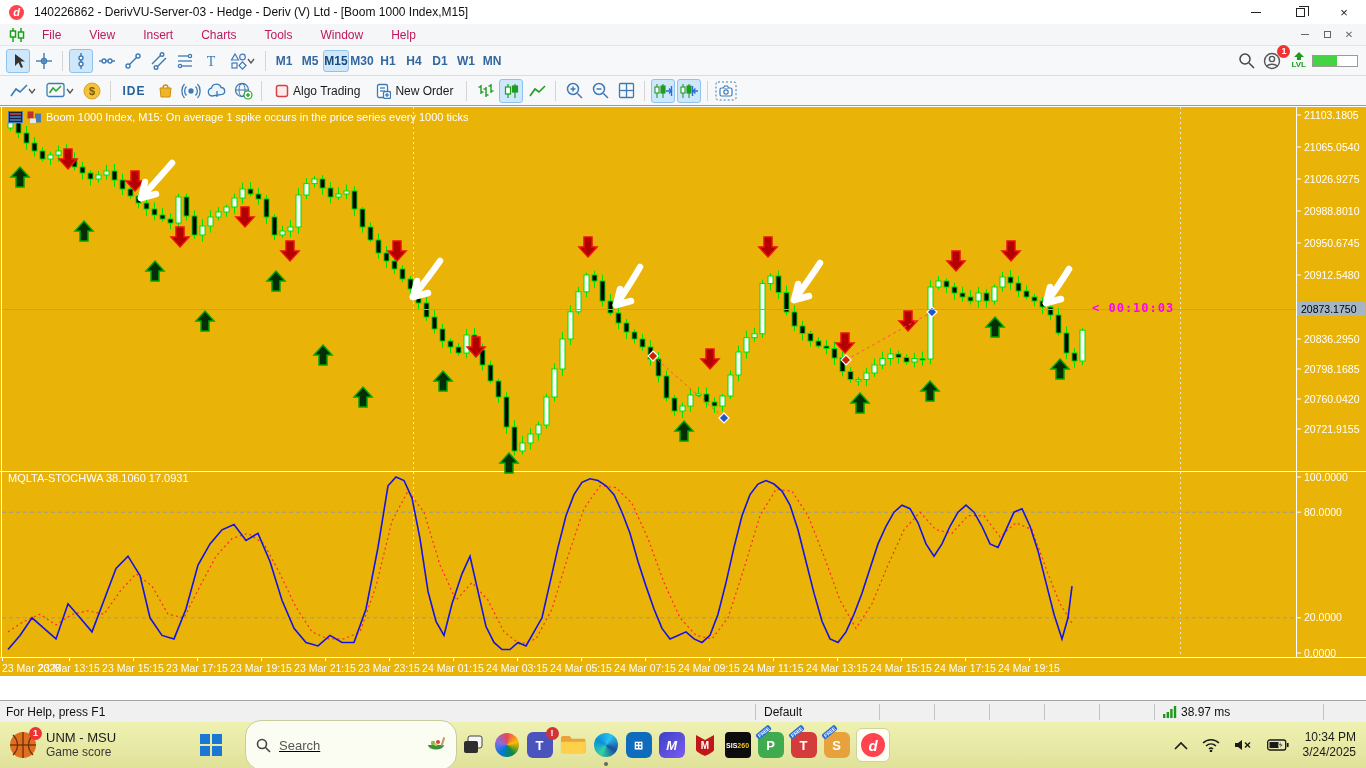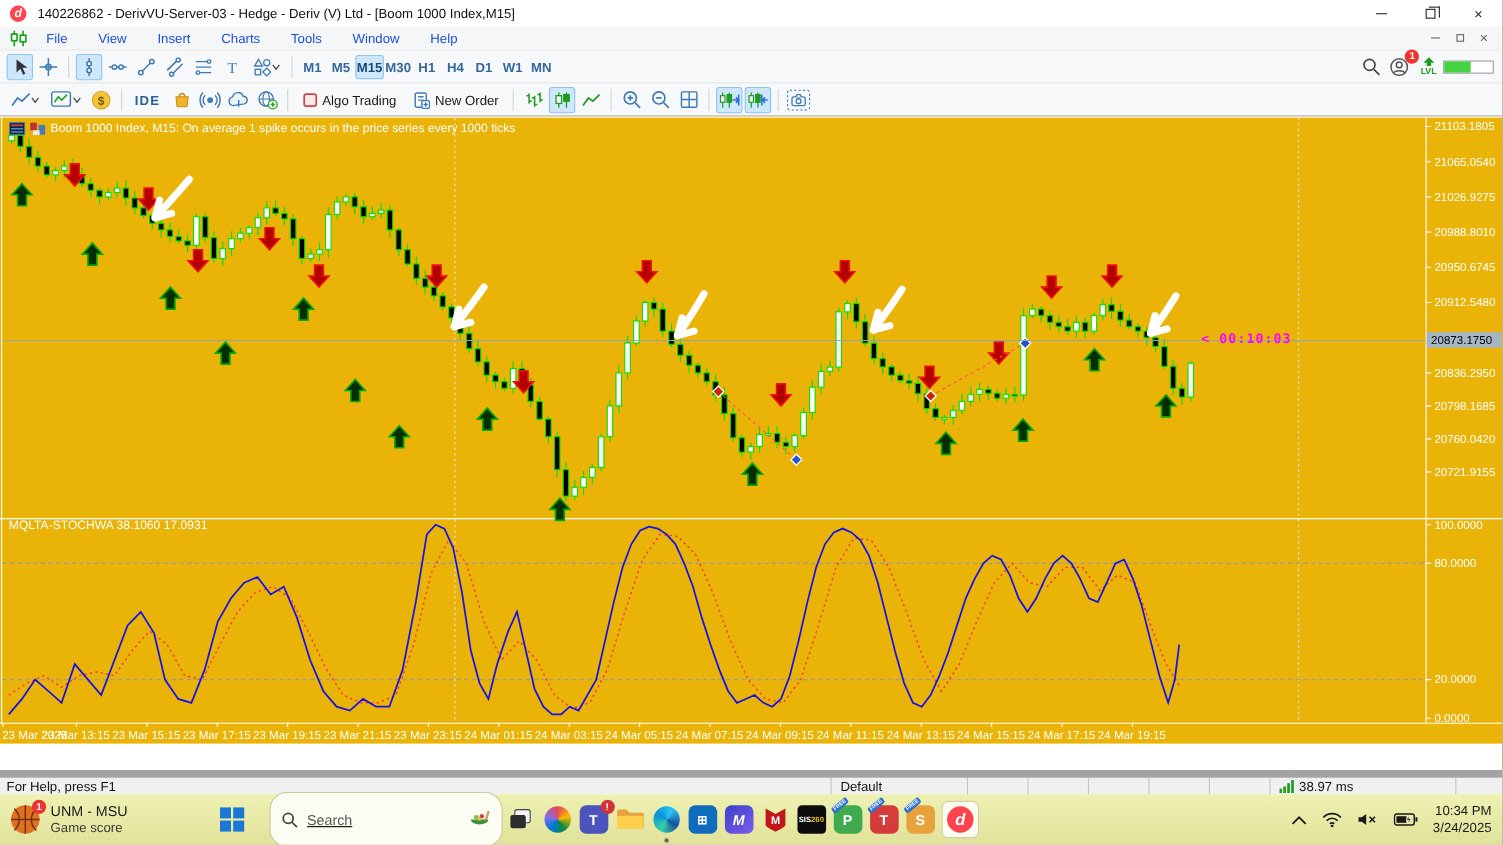--- a/index.html
+++ b/index.html
@@ -14,21 +14,21 @@
          font-size:11px;line-height:15px;text-align:center;margin-left:9px;font-style:italic;}
   .title-text{font-size:12px;color:#111;margin-left:10px;}
   .wctl{margin-left:auto;display:flex;height:24px;}
   .wbtn{width:44px;height:24px;display:flex;align-items:center;justify-content:center;font-size:13px;color:#222;}
   .wbtn .minbar{width:10px;height:1px;background:#222;}
   .wbtn .maxbox{width:9px;height:9px;border:1px solid #222;position:relative;}
   .wbtn .maxbox:before{content:"";position:absolute;left:2px;top:-3px;width:9px;height:9px;border:1px solid #222;border-bottom:none;border-left:none;}
 
   
   .menubar{left:0;top:24px;width:1366px;height:22px;background:#f5f6f7;display:flex;align-items:center;border-bottom:1px solid #e4e4e4;}
-  .menu-item{font-size:12px;color:#1d4ed8;padding:0 14px;}
+  .menu-item{font-size:12px;color:#be185d;padding:0 14px;}
   .childctl{margin-left:auto;display:flex;margin-right:6px;}
   .cbtn{width:22px;height:16px;display:flex;align-items:center;justify-content:center;color:#666;font-size:10px;}
   .cbtn .minbar{width:8px;height:1px;background:#666;}
   .cbtn .maxbox{width:7px;height:7px;border:1px solid #666;}
 
   
   .toolbar{left:0;top:46px;width:1366px;height:30px;background:#f7f8f9;display:flex;align-items:center;border-bottom:1px solid #ddd;}
   .toolbar2{top:76px;border-bottom:1px solid #9a9a9a;}
   .tbtn{height:24px;min-width:24px;display:flex;align-items:center;justify-content:center;border-radius:3px;border:1px solid transparent;margin:0 1px;}
   .tbtn.sel{background:#cfe7fb;border:1px solid #8fc3ef;}
@@ -50,21 +50,21 @@
   .indicator-label{left:8px;top:472px;color:#fff;font-size:11px;}
   .countdown{left:1092px;top:301px;color:#ff00ff;font-size:12px;font-weight:bold;font-family:"DejaVu Sans Mono",monospace;letter-spacing:1px;}
 
   
   .tabbar{left:0;top:676px;width:1366px;height:24px;background:#f0f0f0;display:flex;align-items:flex-start;border-bottom:1px solid #d9d9d9;}
   .tab{font-size:12px;color:#333;height:22px;display:flex;align-items:center;padding:0 14px;margin-top:1px;border-right:1px solid #c9c9c9;}
   .tab.active{background:#fff;border:1px solid #8a8a8a;border-bottom:none;color:#000;height:23px;margin-left:6px;}
   .tabnav{margin-left:auto;display:flex;margin-right:4px;color:#777;font-size:10px;gap:10px;align-items:center;height:22px;}
 
   
-  .statusbar{left:0;top:700px;width:1366px;height:22px;background:#f0f0f0;border-top:7px solid #a3a3a3;display:flex;align-items:center;font-size:12px;color:#111;}
+  .statusbar{left:0;top:700px;width:1366px;height:22px;background:#f0f0f0;border-top:1px solid #a3a3a3;display:flex;align-items:center;font-size:12px;color:#111;}
   .scell{height:16px;border-left:1px solid #c4c4c4;display:flex;align-items:center;padding:0 8px;}
 
   
   .taskbar{left:0;top:722px;width:1366px;height:46px;background:linear-gradient(180deg,#eff1b2,#e0e29a);display:flex;align-items:center;}
   .widget{display:flex;align-items:center;gap:8px;margin-left:8px;}
   .widget-txt{line-height:14px;}
   .widget-title{font-size:13px;color:#1a1a1a;}
   .widget-sub{font-size:12px;color:#3a3a3a;}
   .searchpill{width:212px;height:50px;background:#fcfdf2;border:1px solid #c9cb9a;border-radius:16px;
               display:flex;align-items:center;padding:0 10px;gap:8px;margin-left:18px;text-decoration:underline;}

